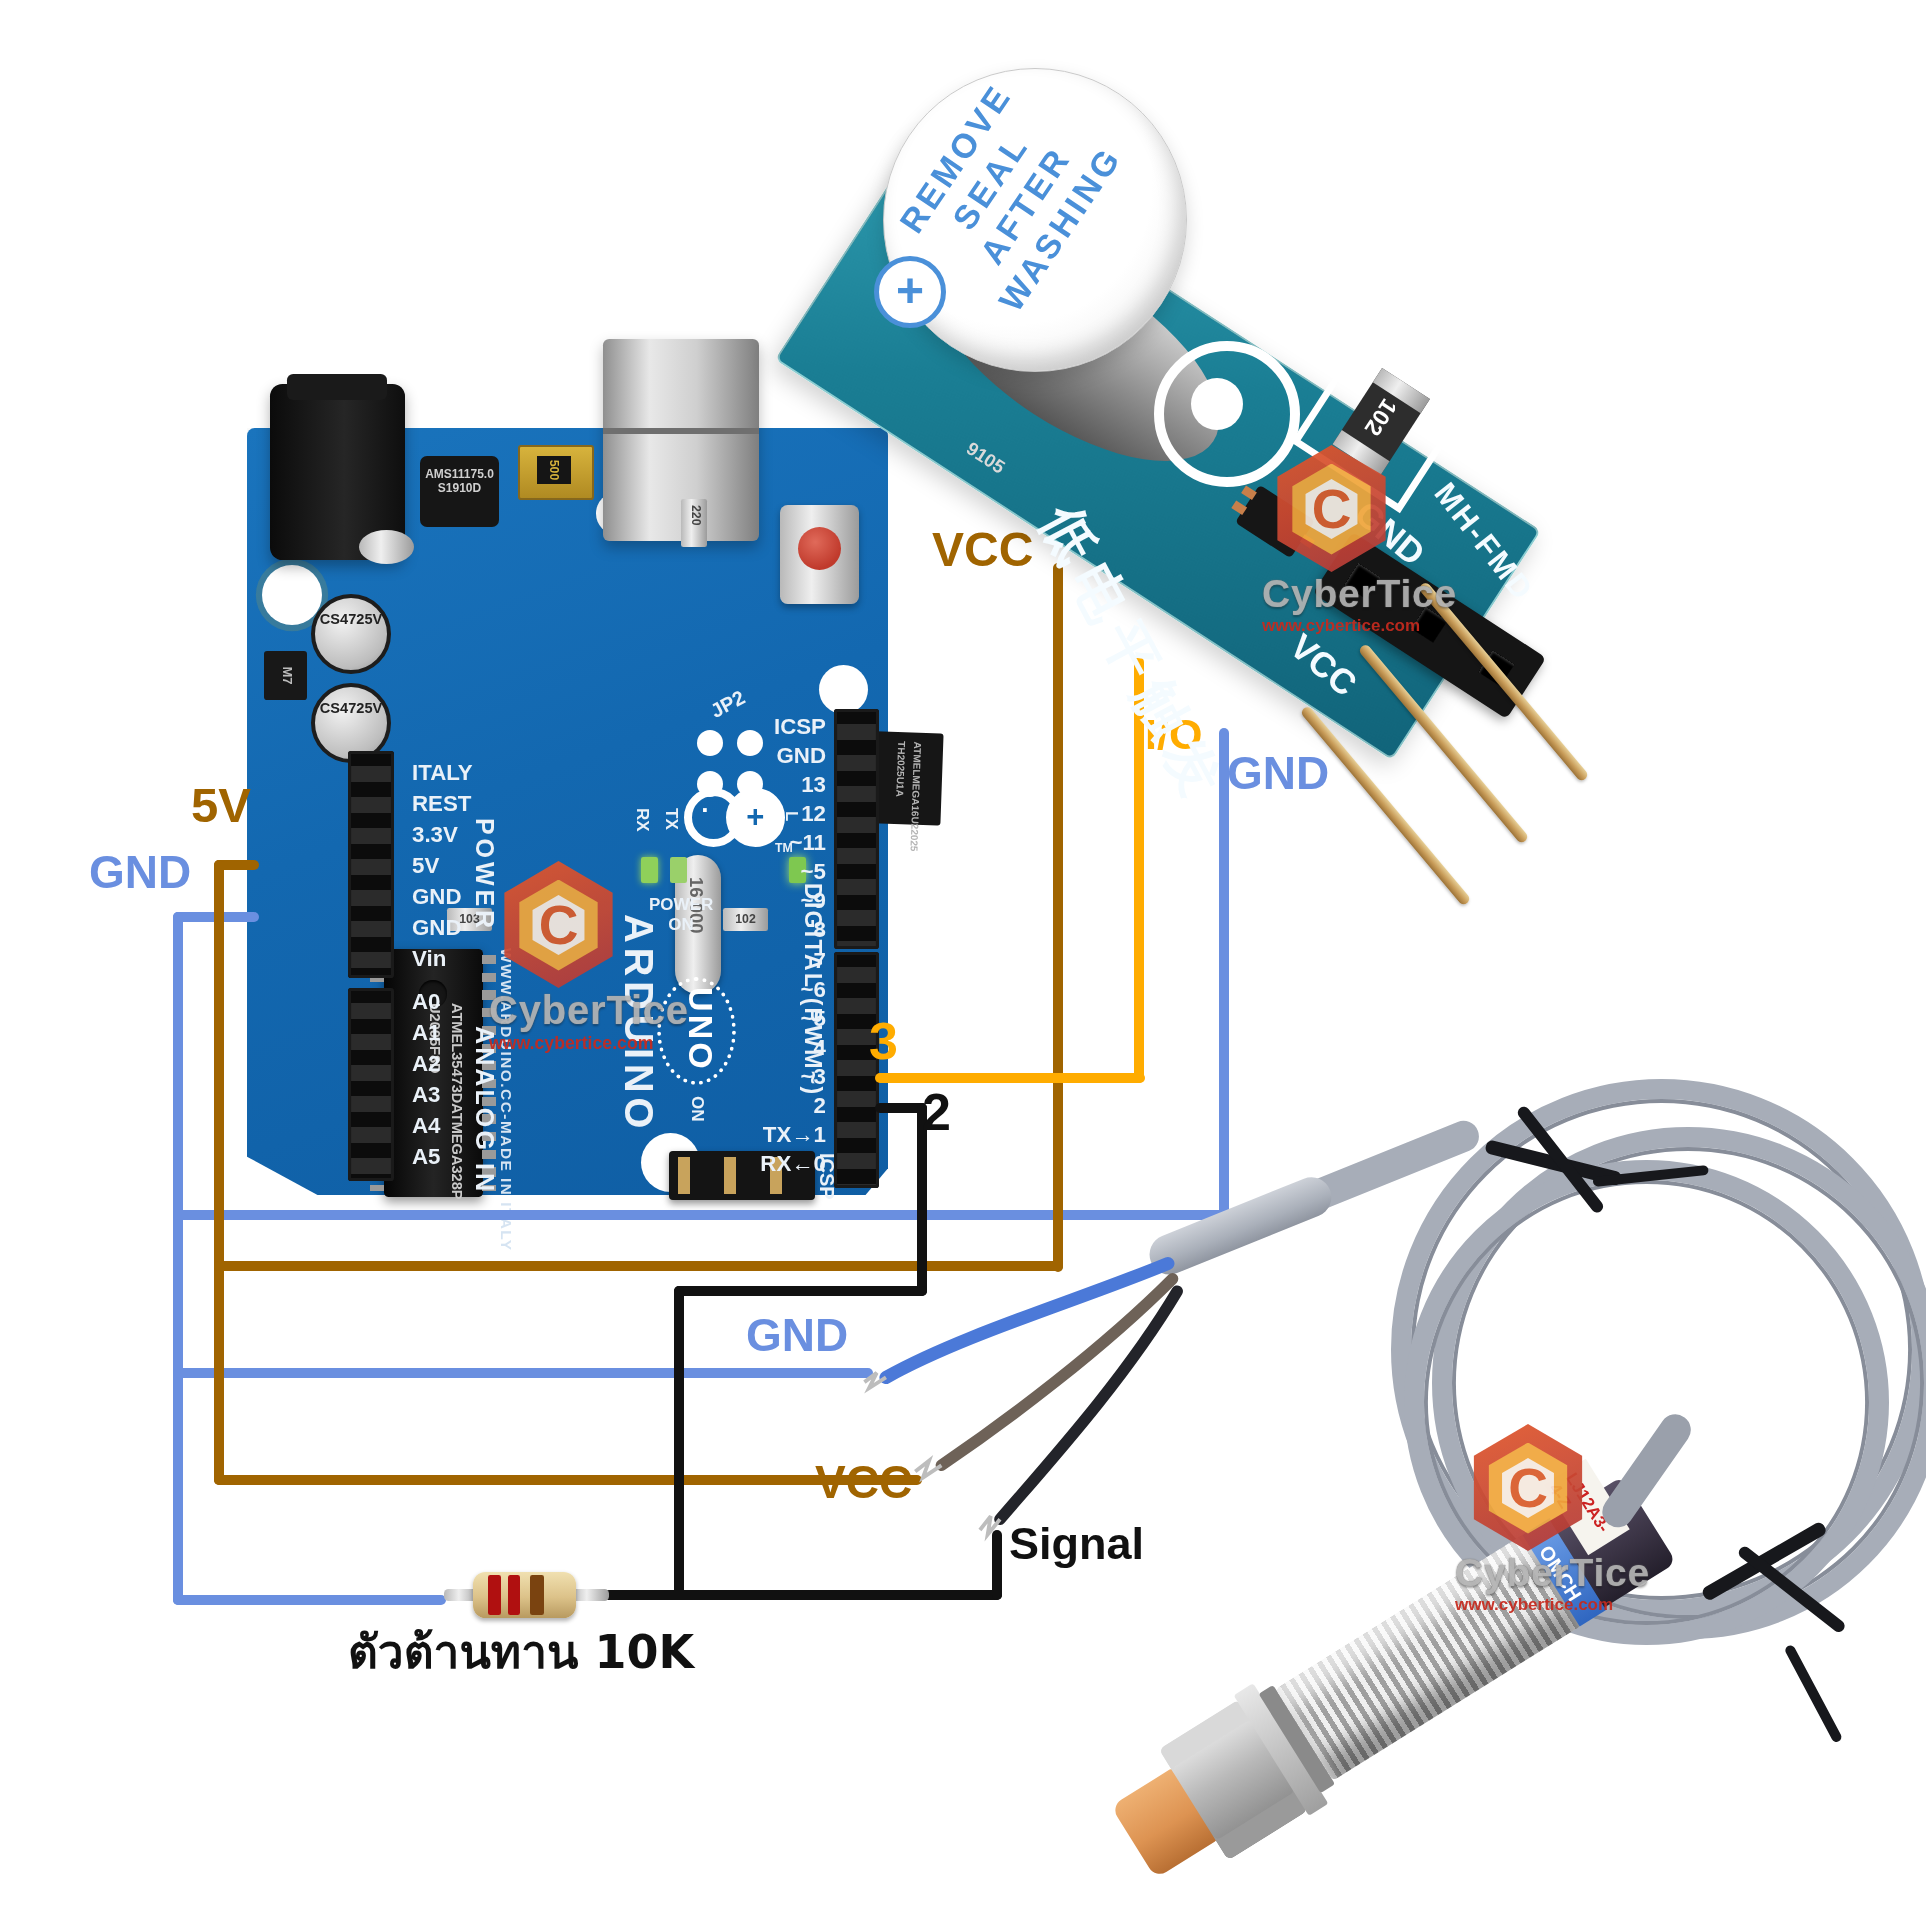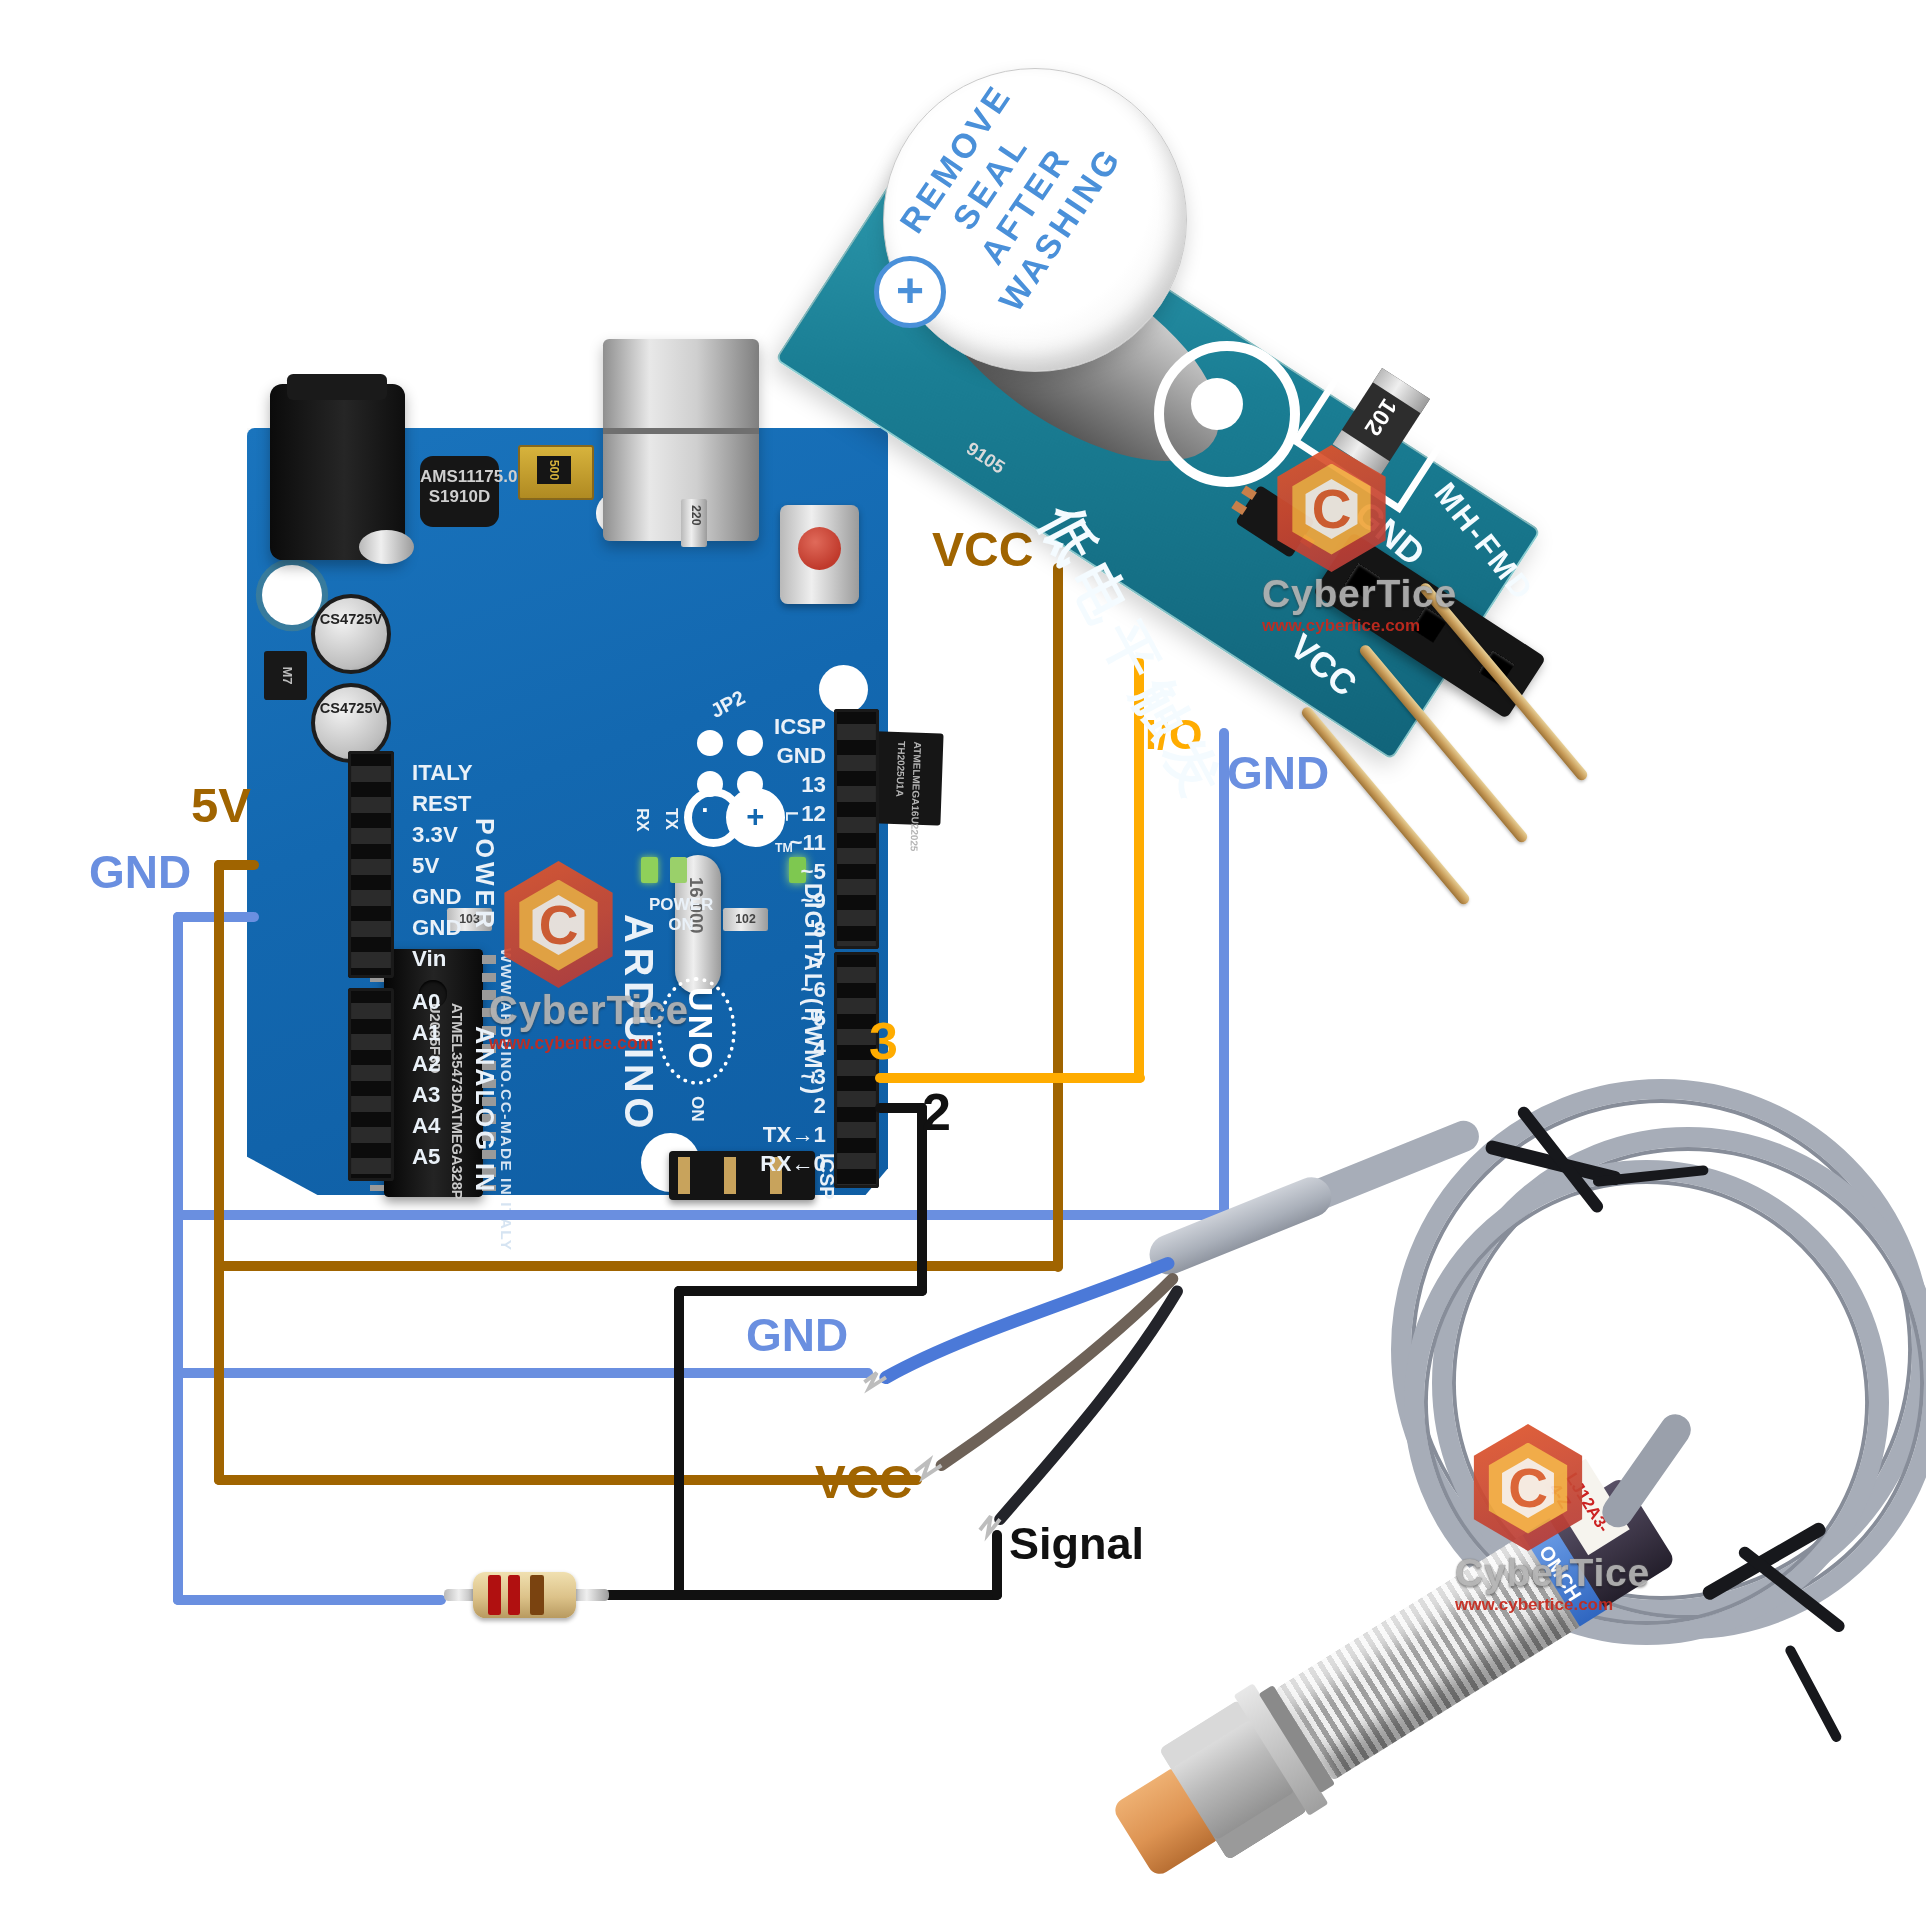--- a/index.html
+++ b/index.html
@@ -54,21 +54,21 @@
   <div class="abs" style="left:270px;top:384px;width:135px;height:176px;background:linear-gradient(90deg,#0b0b0b,#262626 55%,#0e0e0e);border-radius:12.3px;box-shadow:0 6.2px 14px rgba(0,0,0,.3);"></div>
   <div class="abs" style="left:287px;top:374px;width:100px;height:26px;background:#1a1a1a;border-radius:6.2px;"></div>
   <div class="abs metal" style="left:359px;top:530px;width:55px;height:34px;border-radius:50%;"></div>
 
   <div class="abs" style="left:603px;top:339px;width:156px;height:202px;background:linear-gradient(90deg,#8f8f8f,#e8e8e8 30%,#cfcfcf 60%,#7f7f7f);border-radius:6.2px;box-shadow:0 6.2px 14px rgba(0,0,0,.25);"></div>
   <div class="abs" style="left:603px;top:428px;width:156px;height:6.2px;background:#6f6f6f;"></div>
 
   <div class="abs metal" style="left:780px;top:505px;width:79px;height:99px;border-radius:7.7px;box-shadow:0 3.1px 7.7px rgba(0,0,0,.3);"></div>
   <div class="abs" style="left:798px;top:527px;width:43px;height:43px;border-radius:50%;background:radial-gradient(circle at 40% 35%,#e06a5a,#c03a2c 70%);"></div>
 
-  <div class="abs" style="left:420px;top:456px;width:79px;height:60px;background:#161616;border-radius:13px;color:#cfcfcf;font-size:17px;font-weight:700;text-align:center;padding-top:10.8px;">
+  <div class="abs" style="left:420px;top:456px;width:79px;height:60px;background:#161616;border-radius:7px;color:#cfcfcf;font-size:12px;font-weight:700;text-align:center;padding-top:10.8px;">
     <div><span>AMS1117</span><span>5.0 S1910D</span></div>
   </div>
   <div class="abs" style="left:518px;top:445px;width:72px;height:51px;background:linear-gradient(180deg,#d7b33c,#b08a22);border:2.3px solid #86671c;border-radius:3.1px;">
     <span class="abs" style="left:20px;top:6.2px;width:28px;height:34px;background:#151515;color:#d7b33c;font-size:12.3px;font-weight:700;text-align:center;line-height:34px;transform:rotate(90deg);">500</span>
   </div>
   <div class="abs" style="left:264px;top:651px;width:43px;height:49px;background:#181818;border-radius:3.1px;color:#bbb;font-size:13px;font-weight:700;text-align:center;line-height:49px;">
       <span class="abs" style="left:14px;top:0;transform:rotate(90deg);">M7</span>
     </div>
 
   <div class="abs" style="left:311px;top:594px;width:80px;height:80px;border-radius:50%;background:radial-gradient(circle at 38% 32%,#f2f2f2,#bdbdbd 70%,#8d8d8d);border:4.6px solid #1d1d1d;text-align:center;font-size:14.6px;font-weight:700;color:#222;line-height:1.45;padding-top:10.8px;box-sizing:border-box;">
@@ -218,20 +218,21 @@
   <span class="wlabel" style="left:191px;top:777px;font-size:49px;color:#a06400;">5V</span>
   <span class="wlabel" style="left:89px;top:845px;font-size:46px;color:#6a8fe0;">GND</span>
   <span class="wlabel" style="left:932px;top:522px;font-size:48px;color:#a06400;">VCC</span>
   <span class="wlabel" style="left:1145px;top:710px;font-size:43px;color:#ffac00;">I/O</span>
   <span class="wlabel" style="left:1227px;top:746px;font-size:46px;color:#6a8fe0;">GND</span>
   <span class="wlabel" style="left:869px;top:1011px;font-size:52px;color:#ffac00;">3</span>
   <span class="wlabel" style="left:922px;top:1082px;font-size:52px;color:#111;">2</span>
   <span class="wlabel" style="left:746px;top:1308px;font-size:46px;color:#6a8fe0;">GND</span>
   <span class="wlabel" style="left:815px;top:1455px;font-size:46px;color:#a06400;">VCC</span>
   <span class="wlabel" style="left:1009px;top:1518px;font-size:45px;color:#111;">Signal</span>
+  <span class="wlabel" style="left:348px;top:1615px;font-size:46px;color:#111;font-family:'DejaVu Sans','Liberation Sans',sans-serif;">ตัวต้านทาน 10K</span>
 
   <div class="mpcb"></div>
 
   <div class="abs" style="left:909px;top:276px;width:331px;height:150px;border-radius:50%;transform:rotate(33deg);background:linear-gradient(180deg,#cfcfcf,#8b8b8b 55%,#565656);"></div>
   <span class="abs" style="left:965px;top:447px;transform:rotate(33deg);color:#d9d9d9;font-size:18.5px;font-weight:700;">9105</span>
   <div class="abs" style="left:883px;top:68px;width:302px;height:302px;border-radius:50%;background:radial-gradient(circle at 42% 38%,#ffffff 55%,#f0f0f0 80%,#dedede);border:1.5px solid #c9c9c9;box-shadow:inset -7.7px -12.3px 20px rgba(0,0,0,.16),0 7.7px 18.5px rgba(0,0,0,.15);"></div>
   <div class="abs" style="left:917px;top:92px;width:247px;height:247px;transform:rotate(-56deg);text-align:center;color:#4a90d9;font-weight:700;font-size:34px;line-height:42px;letter-spacing:3.9px;">
       <span style="display:block;">REMOVE</span>
       <span style="display:block;">SEAL</span>
       <span style="display:block;">AFTER</span>

